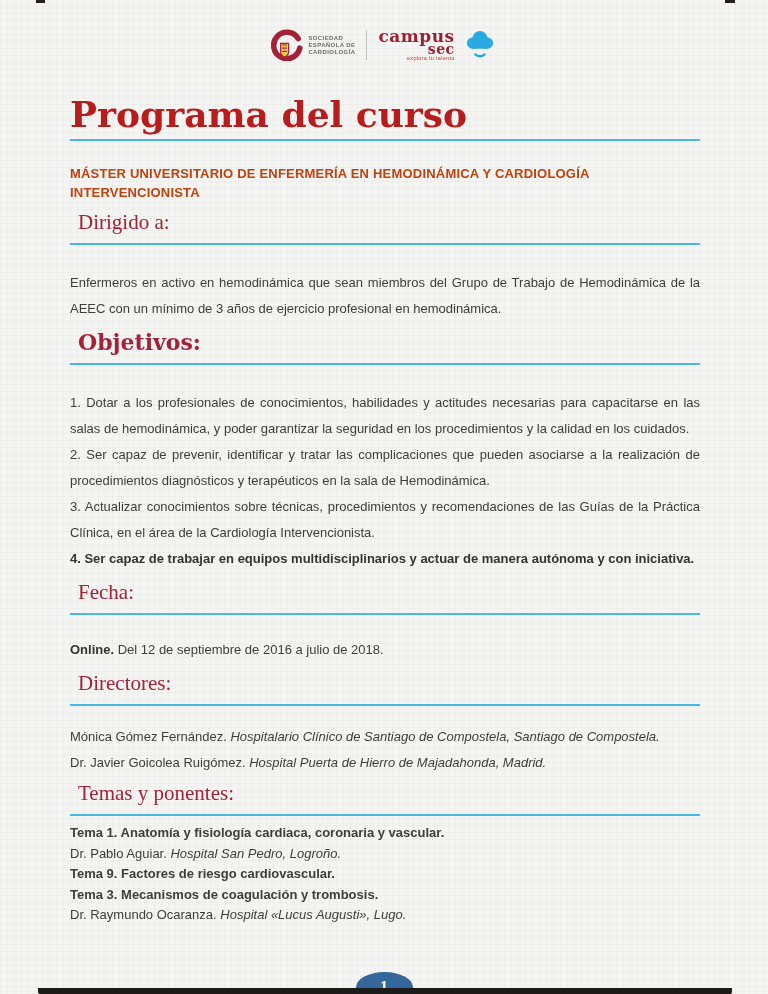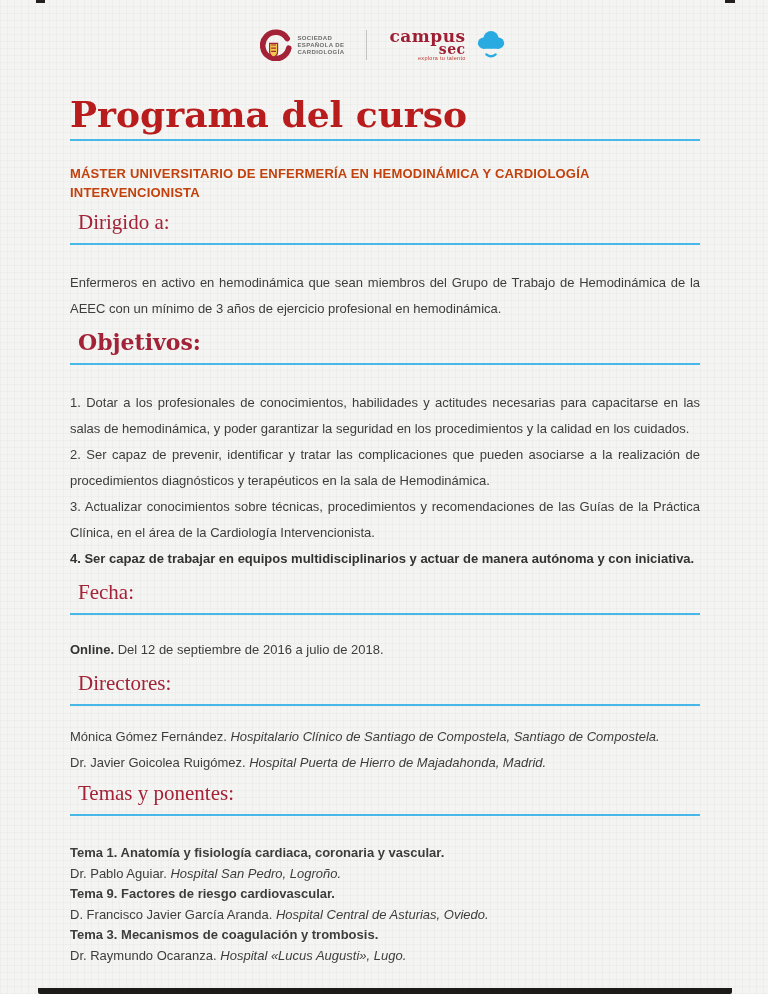--- a/index.html
+++ b/index.html
@@ -10,21 +10,21 @@
     background-image:
       repeating-linear-gradient(0deg, rgba(0,0,0,0.022) 0 1px, transparent 1px 7px),
       repeating-linear-gradient(90deg, rgba(0,0,0,0.022) 0 1px, transparent 1px 7px);
   }
   .edge-tick{position:absolute;top:0;height:3px;background:#23201f;}
   .edge-tick.left{left:36px;width:9px;}
   .edge-tick.right{left:725px;width:10px;}
   .bottom-edge{position:absolute;bottom:0;left:38px;right:36px;height:6px;background:#1d1b1a;border-radius:0 0 2px 2px;}
 
   
-  .logos{display:flex;justify-content:center;align-items:center;gap:22px;padding-top:25px;height:40px;}
+  .logos{display:flex;justify-content:center;align-items:center;gap:11px;padding-top:25px;height:40px;}
   .sec-logo{display:flex;align-items:center;gap:5px;}
   .sec-mark{width:32px;height:32px;display:block;}
   .sec-text{font-size:6px;line-height:7px;color:#6b6b6b;letter-spacing:.4px;font-weight:bold;}
   .logo-divider{width:1px;height:30px;background:#c3c3c3;}
   .campus-logo{display:flex;align-items:center;gap:8px;}
   .campus-text{text-align:right;font-family:"DejaVu Serif",serif;color:#9e1f34;}
   .campus-word1{font-weight:bold;font-size:17px;line-height:14px;letter-spacing:.5px;}
   .campus-word2{font-weight:bold;font-size:14px;line-height:12px;letter-spacing:.5px;}
   .campus-tagline{font-family:"Liberation Sans",sans-serif;font-size:5.5px;line-height:7px;color:#c0392b;letter-spacing:.3px;}
   .cloud{width:34px;height:30px;display:block;}
@@ -55,21 +55,21 @@
   p{margin:0;}
   .body-text{font-size:13px;color:#3d3d3d;line-height:26px;text-align:justify;}
   .lead{margin-top:25px;}
   .list{margin-top:25px;}
   .b{font-weight:bold;color:#333;}
   .i{font-style:italic;}
   .single{margin-top:22px;text-align:left;}
   .people{margin-top:20px;}
   .people p{line-height:21px;font-size:13px;color:#3d3d3d;}
   .people p + p{margin-top:5px;}
-  .temas-list{margin-top:27px;}
+  .temas-list{margin-top:7px;}
   .temas-list p{line-height:20.5px;font-size:13px;color:#3d3d3d;}
 
   .page-badge{
     width:57px;height:31px;border-radius:50%;
     background:#35679a;color:#f5f7fa;
     display:flex;align-items:center;justify-content:center;
     font-family:"Liberation Serif",serif;font-weight:bold;font-size:16px;
     margin:46px auto 0 auto;
     box-shadow:inset 0 -2px 3px rgba(0,0,0,.15);
   }
@@ -140,21 +140,20 @@
     <p><span>Mónica Gómez Fernández.</span> <span class="i">Hospitalario Clínico de Santiago de Compostela, Santiago de Compostela.</span></p>
     <p><span>Dr. Javier Goicolea Ruigómez.</span> <span class="i">Hospital Puerta de Hierro de Majadahonda, Madrid.</span></p>
   </div>
 
   <h2 class="sec-h mt-temas">Temas y ponentes:</h2>
   <div class="rule"></div>
   <div class="temas-list">
     <p class="b">Tema 1. Anatomía y fisiología cardiaca, coronaria y vascular.</p>
     <p><span>Dr. Pablo Aguiar.</span> <span class="i">Hospital San Pedro, Logroño.</span></p>
     <p class="b">Tema 9. Factores de riesgo cardiovascular.</p>
-    <p><span>D. Francisco Javier García Aranda.</span> <span class="i">Hospital Central de Asturias, Oviedo.</span></p>
     <p class="b">Tema 3. Mecanismos de coagulación y trombosis.</p>
     <p><span>Dr. Raymundo Ocaranza.</span> <span class="i">Hospital «Lucus Augusti», Lugo.</span></p>
   </div>
 
 </main>
 
 <div class="page-badge">
   <span>1</span>
 </div>
 

